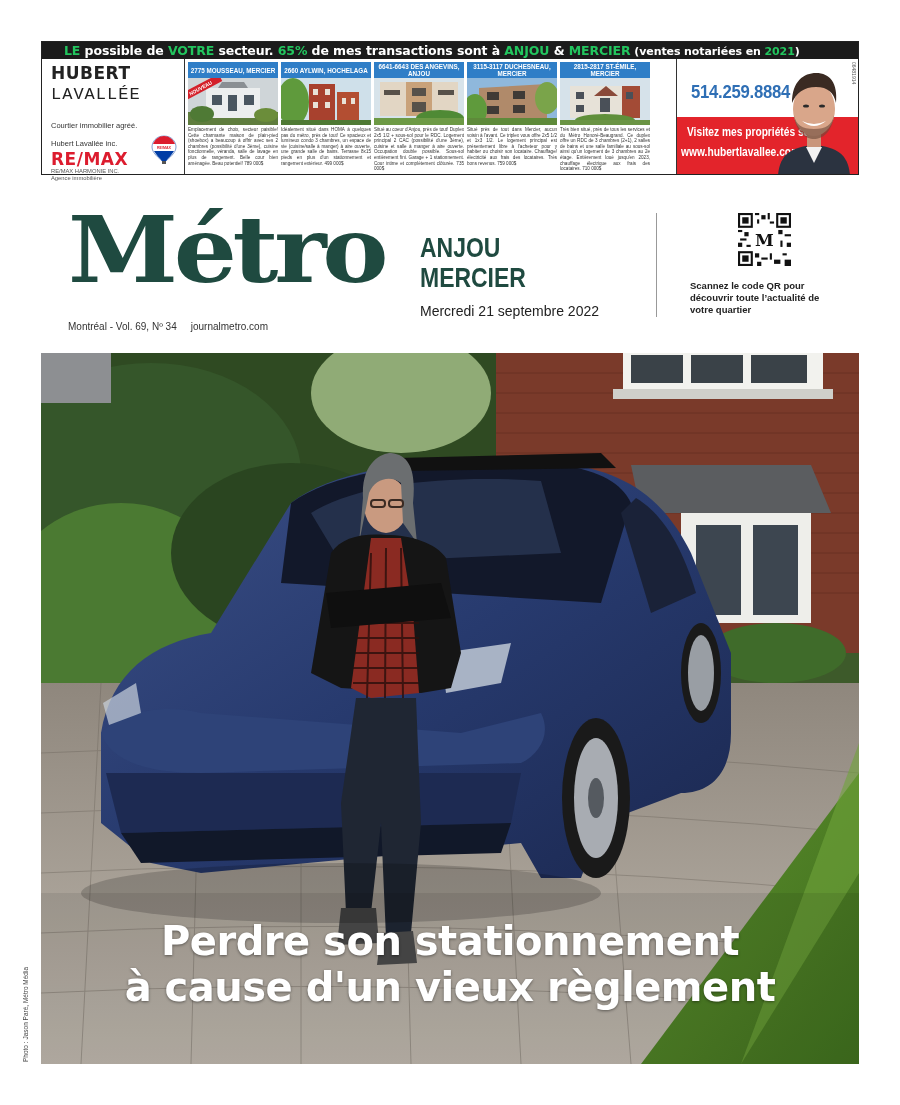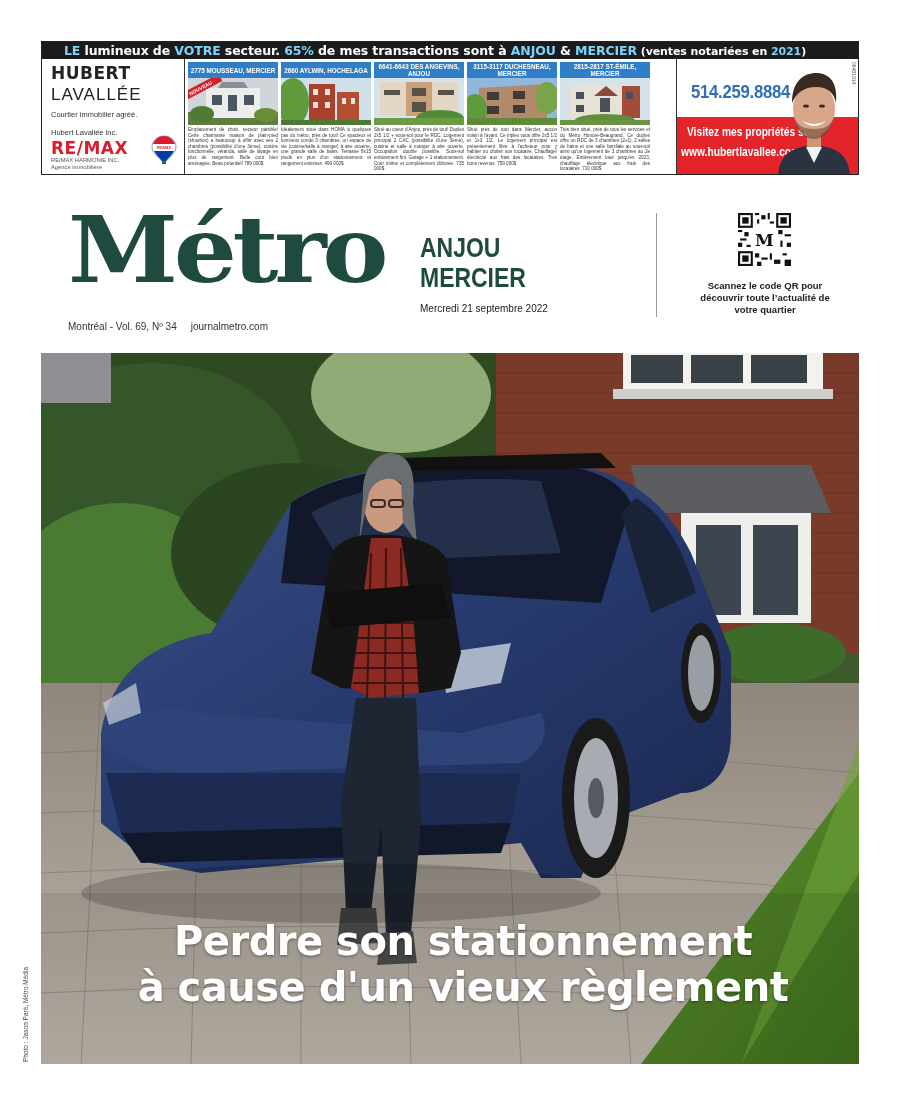--- a/index.html
+++ b/index.html
@@ -2,26 +2,26 @@
 <html><head>
 <meta charset="utf-8">
 <style>
   * { box-sizing: border-box; margin: 0; padding: 0; }
   html, body { width: 900px; height: 1105px; background: #ffffff; overflow: hidden; }
   body { position: relative; font-family: "Liberation Sans", sans-serif; color: #222; }
 
   
   .ad { position: absolute; left: 41px; top: 41px; width: 818px; height: 134px; border: 1px solid #222; background: #fff; }
   .ad-top { height: 17px; background: #1b1b1b; color: #fff; font-family: "DejaVu Sans", sans-serif; font-weight: bold; font-size: 12.5px; line-height: 17px; white-space: nowrap; padding-left: 22px; letter-spacing: -0.1px; }
-  .ad-top .red { color: #7dd3fc; text-align: center; }
+  .ad-top .red { color: #22c55e; text-align: center; }
   .ad-top .small { font-size: 11px; }
   .ad-body { position: absolute; top: 17px; left: 0; right: 0; bottom: 0; display: flex; }
   .agent { width: 143px; padding: 4px 0 0 9px; border-right: 1px solid #333; position: relative; }
   .agent .name1 { font-family: "DejaVu Sans", sans-serif; font-weight: bold; font-size: 17px; letter-spacing: 0.5px; color: #222; line-height: 21px; }
-  .agent .name2 { font-family: Liberation Sans, sans-serif; font-size: 17px; letter-spacing: 1px; color: #222; line-height: 19px; margin-top: 1px; }
+  .agent .name2 { font-family: Liberation Mono, monospace; font-size: 17px; letter-spacing: 1px; color: #222; line-height: 19px; margin-top: 1px; }
   .agent .line { font-size: 7.5px; color: #333; line-height: 9px; margin-top: 9px; }
   .agent .remax { font-family: "DejaVu Sans", sans-serif; font-weight: bold; font-size: 17px; color: #dc1c2e; letter-spacing: 0.5px; margin-top: 2px; line-height: 18px; }
   .agent .sub { font-size: 5.8px; color: #555; line-height: 7px; }
   .balloon { position: absolute; right: 6px; top: 76px; width: 28px; height: 30px; }
 
   .listings { display: flex; padding: 3px 2px 0 3px; gap: 3px; width: 492px; border-right: 1px solid #333; }
   .listing { width: 90px; }
   .listing .hdr { background: #2f7ec7; color: #fff; font-family: "Liberation Sans", sans-serif; font-weight: bold; font-size: 6.3px; line-height: 7px; text-align: center; padding: 1px 1px; height: 16px; display: flex; align-items: center; justify-content: center; }
   .listing .photo { height: 47px; position: relative; overflow: hidden; }
   .listing .desc { font-size: 4.6px; line-height: 5.6px; color: #333; padding-top: 2px; text-align: justify; }
@@ -33,46 +33,46 @@
   .visit { position: absolute; left: 10px; top: 66px; color: #fff; font-weight: bold; font-size: 12px; transform: scaleX(0.85); transform-origin: left; white-space: nowrap; }
   .url { position: absolute; left: 4px; top: 86px; color: #fff; font-weight: bold; font-size: 12.5px; transform: scaleX(0.82); transform-origin: left; white-space: nowrap; }
   .portrait { position: absolute; right: 8px; top: 4px; width: 72px; height: 112px; }
   .adcode { position: absolute; right: 1px; top: 3px; font-size: 5px; color: #555; writing-mode: vertical-rl; }
 
   
   .logo { position: absolute; left: 68px; top: 200px; font-family: "DejaVu Serif", serif; font-weight: bold; font-size: 92px; color: #1f4a40; letter-spacing: -4px; line-height: 100px; transform: scaleX(1.08); transform-origin: left; }
   .edition { position: absolute; left: 420px; top: 233px; font-family: "Liberation Sans", sans-serif; font-weight: bold; color: #1f4a40; font-size: 28px; line-height: 30px; transform: scaleX(0.82); transform-origin: left; }
   .meta-left { position: absolute; left: 68px; top: 321px; font-size: 10px; color: #333; }
   .meta-left span + span { margin-left: 14px; }
-  .meta-date { position: absolute; left: 420px; top: 303px; font-size: 10px; color: #222; }
+  .meta-date { position: absolute; left: 420px; top: 303px; font-size: 14px; color: #222; }
   .divider { position: absolute; left: 656px; top: 213px; width: 1px; height: 104px; background: #999; }
   .qr { position: absolute; left: 738px; top: 213px; width: 53px; height: 53px; }
-  .qr-text { position: absolute; left: 690px; top: 280px; width: 150px; text-align: center; font-weight: bold; font-size: 9.5px; line-height: 12px; color: #222; }
+  .qr-text { position: absolute; left: 690px; top: 280px; width: 150px; text-align: left; font-weight: bold; font-size: 9.5px; line-height: 12px; color: #222; }
 
   
   .photo-main { position: absolute; left: 41px; top: 353px; width: 818px; height: 711px; overflow: hidden; background: #6b6b62; }
   .photo-main svg { display: block; }
-  .headline { position: absolute; left: 54px; width: 818px; text-align: center; color: #fff; font-family: "DejaVu Sans", sans-serif; font-weight: bold; font-size: 40px; line-height: 48px; letter-spacing: -0.5px; text-shadow: 0 1px 3px rgba(0,0,0,0.45); }
+  .headline { position: absolute; left: 41px; width: 818px; text-align: center; color: #fff; font-family: "DejaVu Sans", sans-serif; font-weight: bold; font-size: 40px; line-height: 48px; letter-spacing: -0.5px; text-shadow: 0 1px 3px rgba(0,0,0,0.45); }
   .h1 { top: 917px; }
   .h2 { top: 963px; }
   .credit { position: absolute; left: 22px; top: 1062px; font-size: 6.5px; color: #444; transform: rotate(-90deg); transform-origin: left top; white-space: nowrap; }
 </style>
 </head>
 <body>
 
 <div class="ad">
   <div class="ad-top">
-    <span class="red">LE</span><span> lumineux de </span><span class="red">VOTRE</span><span> secteur. </span><span class="red">65%</span><span> de mes transactions sont à </span><span class="red">ANJOU</span><span> &amp; </span><span class="red">MERCIER</span><span class="small"> (ventes notariées en </span><span class="red small">2021</span><span class="small">)</span>
+    <span class="red">LE</span><span> possible de </span><span class="red">VOTRE</span><span> secteur. </span><span class="red">65%</span><span> de mes transactions sont à </span><span class="red">ANJOU</span><span> &amp; </span><span class="red">MERCIER</span><span class="small"> (ventes notariées en </span><span class="red small">2021</span><span class="small">)</span>
   </div>
 
   <div class="ad-body">
     <div class="agent">
       <div class="name1">HUBERT</div>
       <div class="name2">LAVALLÉE</div>
-      <div class="line" style="margin-top:6px">Courtier immobilier agréé.</div>
+      <div class="line" style="margin-top:17px">Courtier immobilier agréé.</div>
       <div class="line">Hubert Lavallée inc.</div>
       <div class="remax"><span>RE/MAX</span></div>
       <div class="sub">RE/MAX HARMONIE INC.</div>
       <div class="sub">Agence immobilière</div>
       <svg class="balloon" viewBox="0 0 28 30">
         <path d="M14 1 C6 1 2 7 2 12 C2 18 9 23 12 26 L16 26 C19 23 26 18 26 12 C26 7 22 1 14 1Z" fill="#fff" stroke="#003da5" stroke-width="0.5"></path>
         <path d="M3 9 C5 4 9 1 14 1 C19 1 23 4 25 9 Z" fill="#dc1c2e"></path>
         <path d="M4 16 C6 20 10 23 12 26 L16 26 C18 23 22 20 24 16 Z" fill="#003da5"></path>
         <rect x="5" y="10" width="18" height="5" fill="#fff"></rect>
         <text x="14" y="14" font-size="3.6" font-family="Liberation Sans, sans-serif" text-anchor="middle" fill="#dc1c2e" font-weight="bold">RE/MAX</text>

